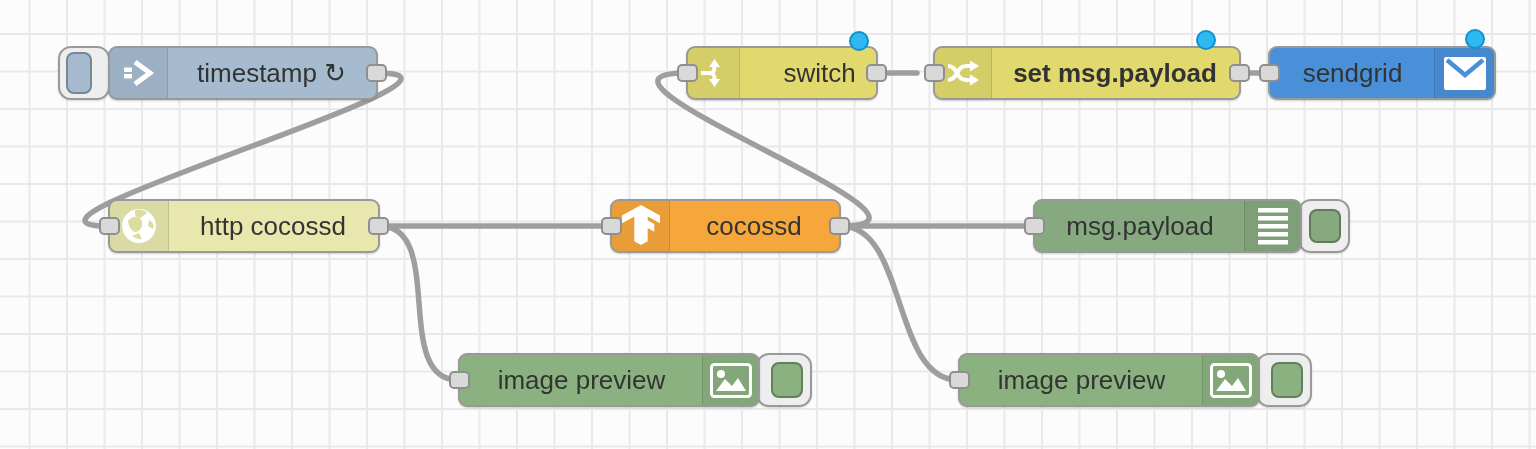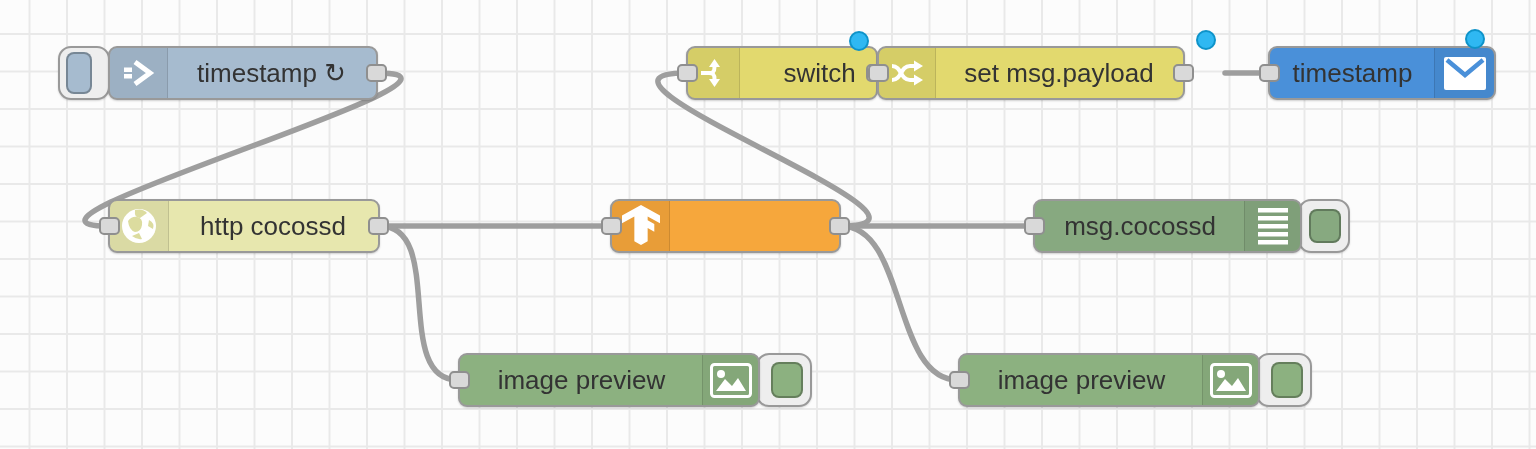--- a/index.html
+++ b/index.html
@@ -103,21 +103,21 @@
         <polygon points="10,10 21,10 15.5,2" fill="#fff"></polygon>
         <polygon points="10,22 21,22 15.5,30" fill="#fff"></polygon>
       </svg>
     </div>
     <div class="node-label" style="left:51px;right:0;margin-left:24px;">switch</div>
     <div class="port in"></div>
     <div class="port out"></div>
   </div>
   <div class="changed-dot" style="left:849px;top:31px;"></div>
 
-  <div class="node" style="left:877px;top:46px;width:308px;background:#e2d96e;">
+  <div class="node" style="left:933px;top:46px;width:308px;background:#e2d96e;font-weight:bold;">
     <div class="icon-region left" style="width:56px;">
       <svg width="34" height="32" viewBox="0 0 34 32">
         <path d="M2 9 C12 9 10 23 20 23 L25 23" fill="none" stroke="#fff" stroke-width="4"></path>
         <path d="M2 23 C12 23 10 9 20 9 L25 9" fill="none" stroke="#fff" stroke-width="4"></path>
         <polygon points="24,3.5 24,14.5 33,9" fill="#fff"></polygon>
         <polygon points="24,17.5 24,28.5 33,23" fill="#fff"></polygon>
       </svg>
     </div>
     <div class="node-label" style="left:56px;right:0;">set msg.payload</div>
     <div class="port in"></div>
@@ -125,21 +125,21 @@
   </div>
   <div class="changed-dot" style="left:1196px;top:30px;"></div>
 
   <div class="node" style="left:1268px;top:46px;width:228px;background:#4a90d9;">
     <div class="icon-region right" style="width:59px;">
       <svg width="42" height="33" viewBox="0 0 42 33">
         <rect x="0" y="0" width="42" height="33" rx="2" fill="#fff"></rect>
         <polyline points="3,3 21,18 39,3" fill="none" stroke="#4a90d9" stroke-width="4.5"></polyline>
       </svg>
     </div>
-    <div class="node-label" style="left:0;right:59px;">timestamp</div>
+    <div class="node-label" style="left:0;right:59px;">sendgrid</div>
     <div class="port in"></div>
   </div>
   <div class="changed-dot" style="left:1465px;top:29px;"></div>
 
   <div class="node" style="left:108px;top:199px;width:272px;background:#e7e7ae;">
     <div class="icon-region left" style="width:58px;">
       <svg width="38" height="38" viewBox="0 0 38 38">
         <circle cx="19" cy="19" r="17" fill="#fff"></circle>
         <path d="M8 14 q4 -5 9 -4 q6 1 5 8 q-1 7 -7 7 q-6 -2 -7 -11z" fill="#dcdc9f"></path>
         <path d="M15 3 q8 -2 12 3 l-7 5 q-6 0 -5 -8z" fill="#dcdc9f"></path>
@@ -152,35 +152,36 @@
     <div class="port out"></div>
   </div>
 
   <div class="node" style="left:610px;top:199px;width:231px;background:#f6a73c;">
     <div class="icon-region left" style="width:57px;">
       <svg width="38" height="42" viewBox="0 0 40 44">
         <polygon points="20,0 0,11 0,19 13,12 13,38 20,42" fill="#fff"></polygon>
         <polygon points="20,0 40,11 40,19 27,12 27,16 34,20 34,28 27,24 27,38 20,42" fill="#fff"></polygon>
       </svg>
     </div>
+    <div class="node-label" style="left:57px;right:0;">cocossd</div>
     <div class="port in"></div>
     <div class="port out"></div>
   </div>
 
   <div class="node" style="left:1033px;top:199px;width:269px;background:#87a980;">
     <div class="icon-region right" style="width:55px;">
       <svg width="30" height="38" viewBox="0 0 30 38">
         <rect x="0" y="1" width="30" height="4.5" fill="#fff"></rect>
         <rect x="0" y="9" width="30" height="4.5" fill="#fff"></rect>
         <rect x="0" y="17" width="30" height="4.5" fill="#fff"></rect>
         <rect x="0" y="25" width="30" height="4.5" fill="#fff"></rect>
         <rect x="0" y="33" width="30" height="4.5" fill="#fff"></rect>
       </svg>
     </div>
-    <div class="node-label" style="left:0;right:55px;">msg.cocossd</div>
+    <div class="node-label" style="left:0;right:55px;">msg.payload</div>
     <div class="port in"></div>
   </div>
 
   <div class="node" style="left:458px;top:353px;width:302px;background:#8cb180;">
     <div class="icon-region right" style="width:55px;">
       <svg width="42" height="35" viewBox="0 0 42 35">
         <rect x="1.5" y="1.5" width="39" height="32" rx="3" fill="none" stroke="#fff" stroke-width="3"></rect>
         <circle cx="11" cy="11" r="4" fill="#fff"></circle>
         <polygon points="6,28 15,16 22,23 28,15 36,28" fill="#fff"></polygon>
       </svg>

